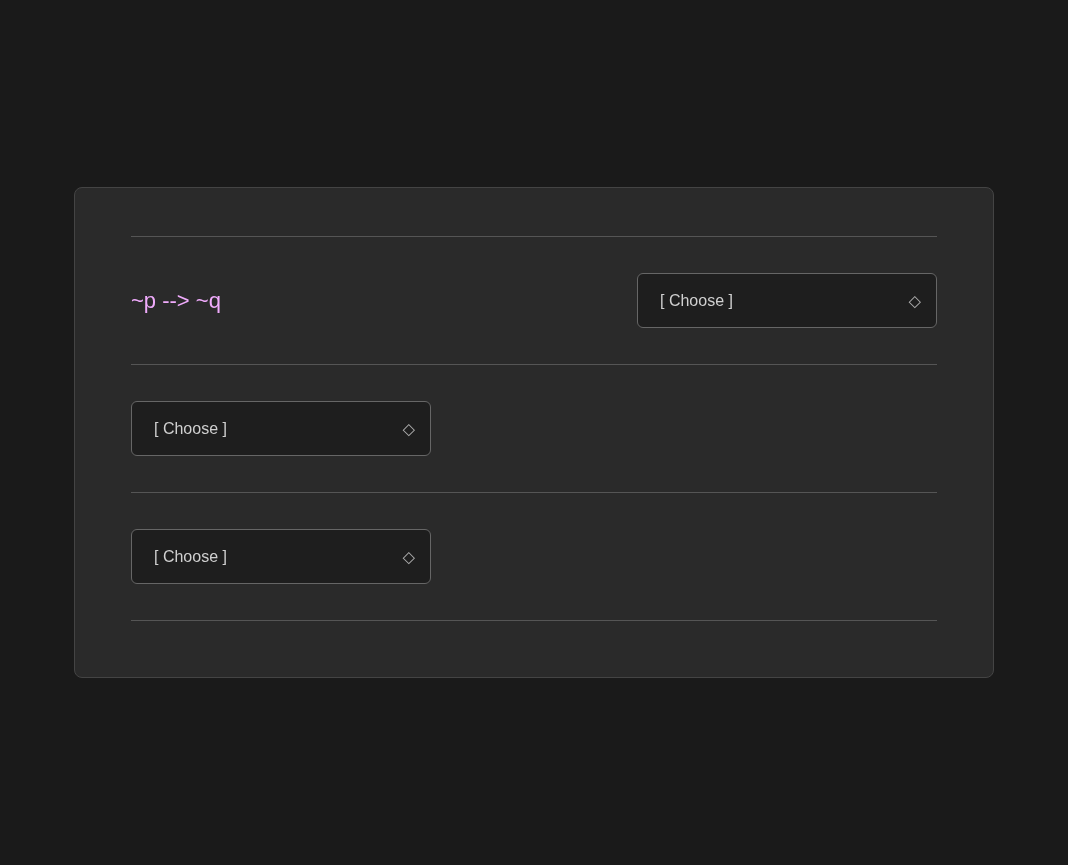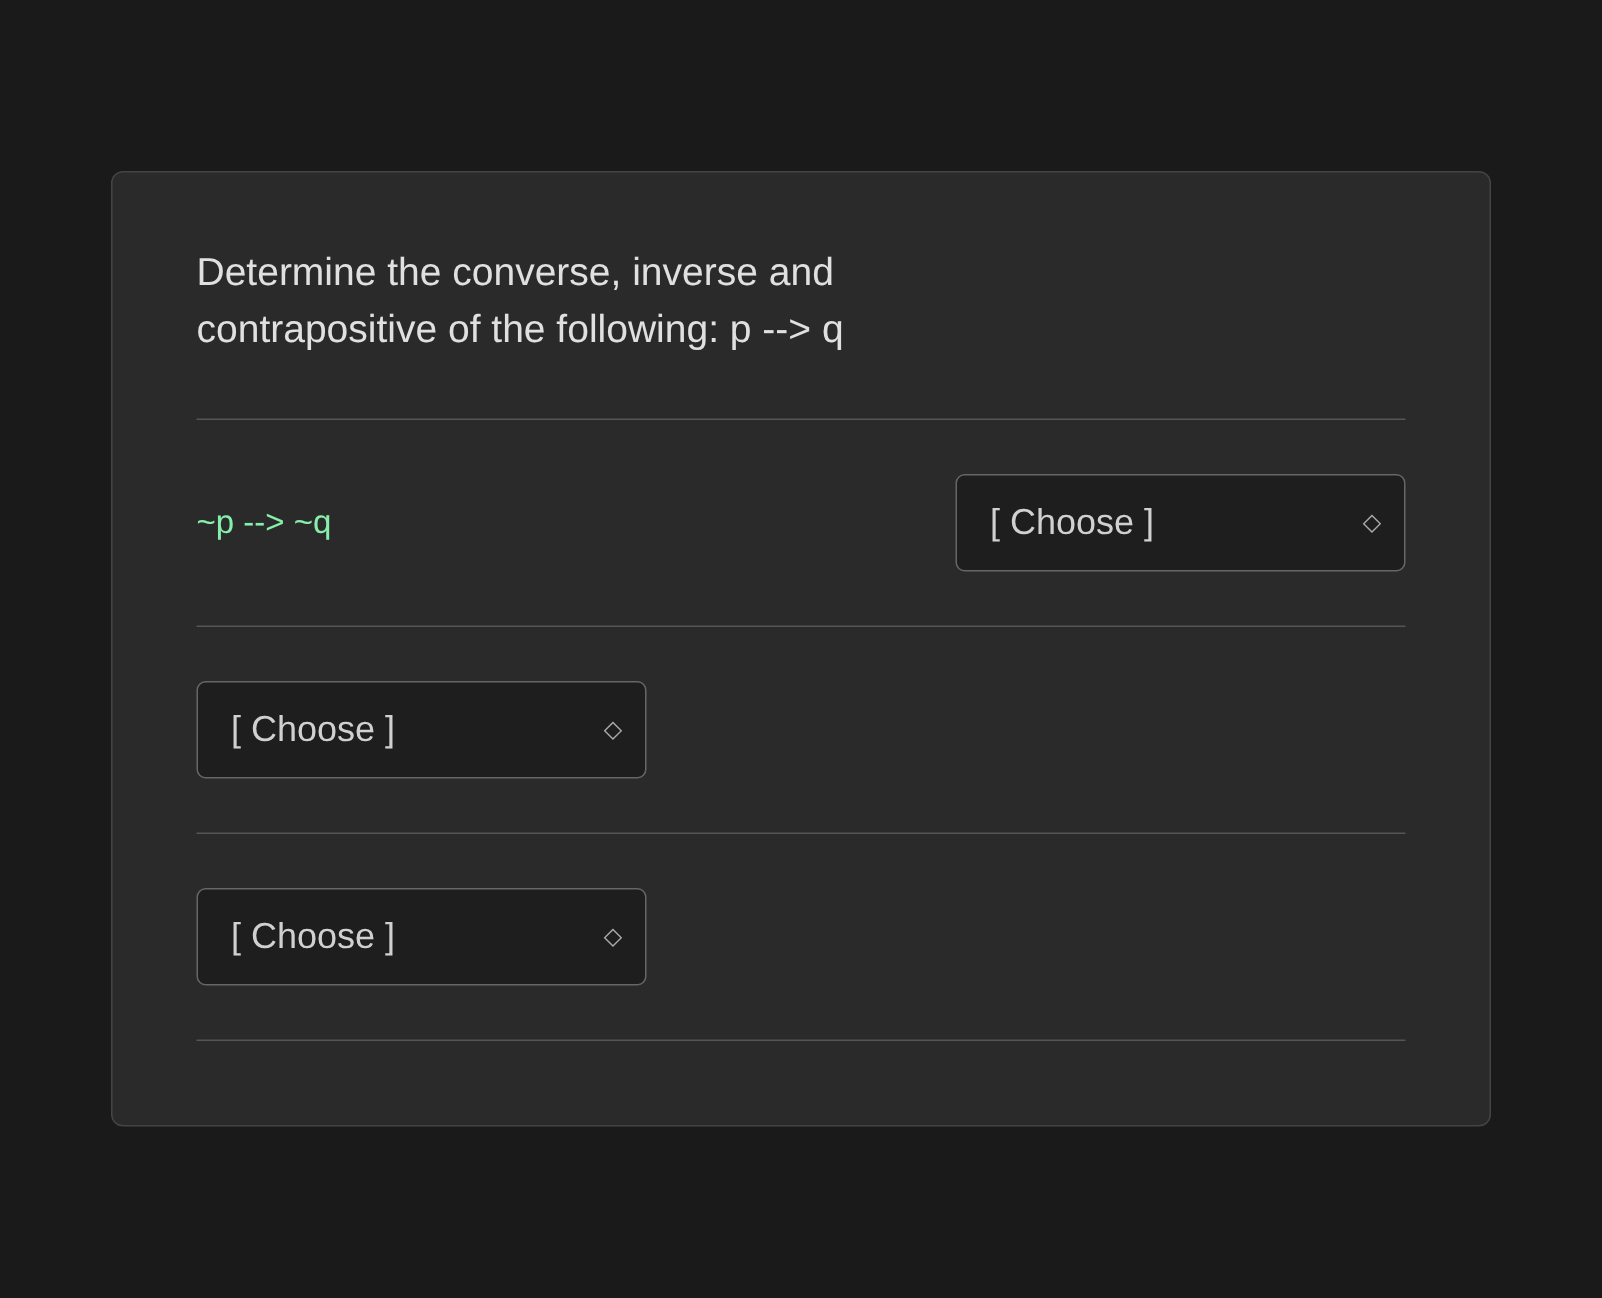--- a/index.html
+++ b/index.html
@@ -41,39 +41,39 @@
     }
 
     .row {
       display: flex;
       align-items: center;
       justify-content: space-between;
       padding: 36px 0;
     }
 
     .formula {
-      color: #86efac;
+      color: #f0abfc;
       font-size: 22px;
       font-weight: 300;
       min-width: 200px;
     }
 
     .select-wrapper {
       position: relative;
       width: 300px;
     }
 
     .select-wrapper select {
       width: 100%;
       padding: 18px 68px 18px 22px;
       background-color: #1e1e1e;
       border: 1.5px solid #666;
       border-radius: 6px;
       color: #d0d0d0;
-      font-size: 24px;
+      font-size: 16px;
       font-weight: 300;
       appearance: none;
       -webkit-appearance: none;
       cursor: pointer;
       outline: none;
     }
 
     .select-icon {
       position: absolute;
       right: 16px;
@@ -82,24 +82,20 @@
       pointer-events: none;
       color: #aaa;
       font-size: 18px;
       line-height: 1;
     }
   </style>
 </head>
 <body>
 
 <div class="card">
-  <div class="question-title">
-    <span>Determine the converse, inverse and</span><br>
-    <span>contrapositive of the following:  p --&gt; q</span>
-  </div>
 
   <hr class="divider">
 
   <div class="row">
     <div class="formula">~p --&gt; ~q</div>
     <div class="select-wrapper">
       <select>
         <option>[ Choose ]</option>
         <option>Converse</option>
         <option>Inverse</option>

